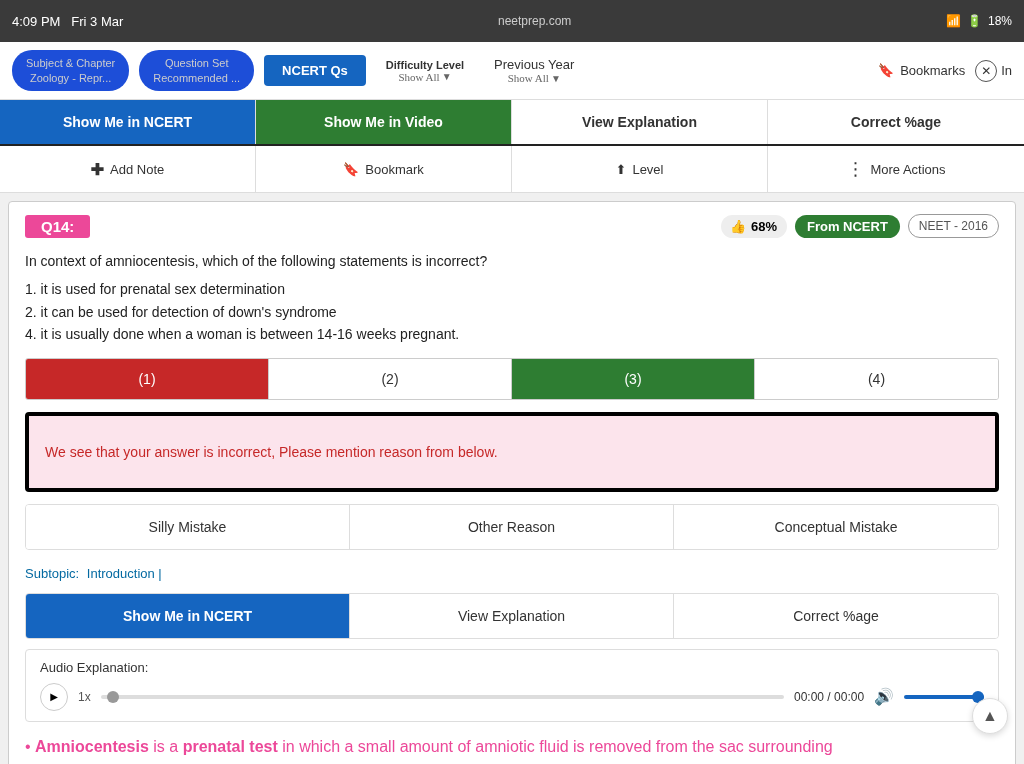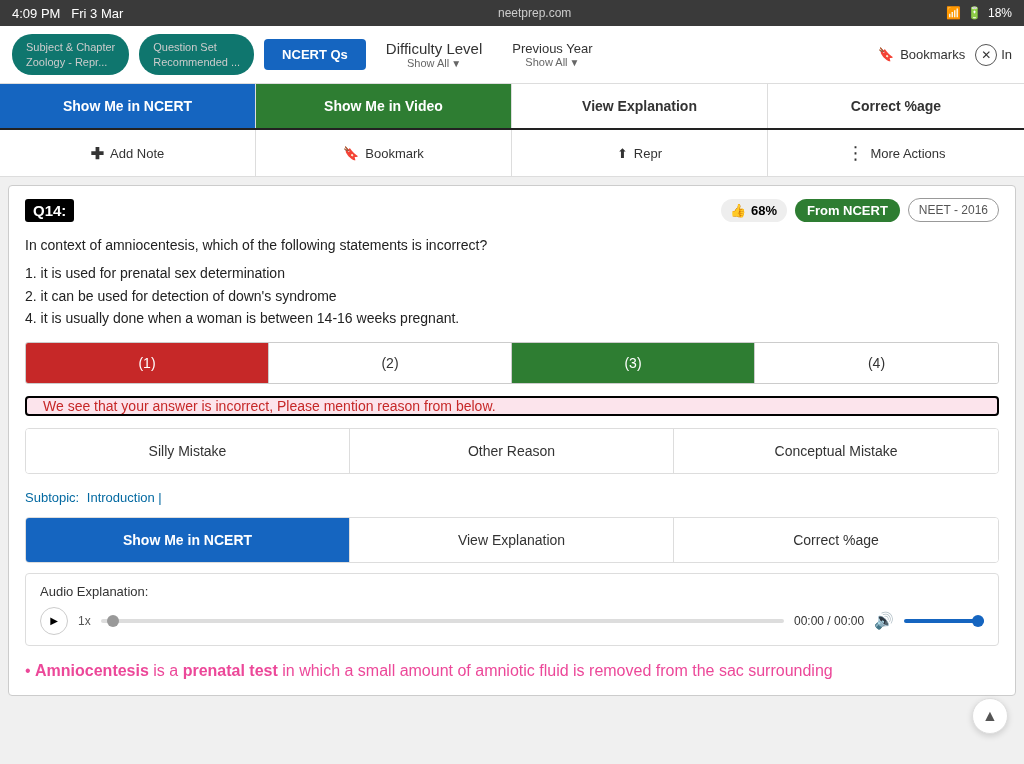--- a/index.html
+++ b/index.html
@@ -7,55 +7,55 @@
 
     
     .status-bar {
       background: #3a3a3a;
       color: white;
       font-size: 13px;
       padding: 4px 12px;
       display: flex;
       justify-content: space-between;
       align-items: center;
-      height: 26px;
+      height: 42px;
     }
     .status-bar-left { font-weight: 500; }
     .status-bar-center { font-size: 12px; color: #ccc; }
     .status-bar-right { display: flex; align-items: center; gap: 6px; font-size: 12px; }
 
     
     .top-nav {
       background: white;
       border-bottom: 1px solid #ddd;
       padding: 8px 12px;
       display: flex;
       align-items: center;
       gap: 10px;
       height: 58px;
     }
     .nav-pill {
-      background: #0f766e;
+      background: #1d4ed8;
       color: white;
       border-radius: 20px;
       padding: 6px 14px;
       font-size: 12px;
       line-height: 1.3;
-      text-align: left;
+      text-align: center;
     }
     .nav-pill span { display: block; font-size: 11px; color: #ccc; }
     .nav-item {
       font-size: 13px;
       color: #333;
       padding: 6px 10px;
       display: flex;
       flex-direction: column;
       align-items: center;
     }
-    .nav-item .sub { font-size: 11px; color: #666; display: flex; align-items: center; gap: 2px; }
+    .nav-item .sub { font-size: 11px; color: #666; display: flex; align-items: center; gap: 2px; font-family: Liberation Serif, serif; }
     .nav-ncert {
       background: #1565c0;
       color: white;
       padding: 8px 18px;
       border-radius: 4px;
       font-size: 13px;
       font-weight: 600;
     }
     .nav-bookmarks {
       display: flex;
@@ -129,23 +129,23 @@
     }
 
     
     .question-header {
       display: flex;
       justify-content: space-between;
       align-items: center;
       padding: 12px 16px 8px;
     }
     .q-number {
-      background: #000000;
+      background: #ec4899;
       color: white;
-      padding: 3px 8px;
+      padding: 3px 16px;
       border-radius: 3px;
       font-size: 15px;
       font-weight: bold;
     }
     .q-badges { display: flex; align-items: center; gap: 8px; }
     .badge-like {
       background: #eee;
       border-radius: 20px;
       padding: 4px 10px;
       font-size: 13px;
@@ -195,23 +195,23 @@
     }
     .option:last-child { border-right: none; }
     .option-red { background: #c62828; color: white; }
     .option-white { background: white; color: #333; }
     .option-green { background: #2e7d32; color: white; }
 
     
     .alert-box {
       margin: 0 16px 12px;
       background: #fce4ec;
-      border: 2px solid #000000;
+      border: 4px solid #000000;
       border-radius: 4px;
-      padding: 0 16px;
+      padding: 28px 16px;
       font-size: 14px;
       color: #c62828;
     }
 
     
     .reason-row {
       display: grid;
       grid-template-columns: 1fr 1fr 1fr;
       margin: 0 16px 12px;
       border: 1px solid #ddd;
@@ -368,21 +368,21 @@
   <div class="nav-pill">
     <span>Subject &amp; Chapter</span>
     <span>Zoology - Repr...</span>
   </div>
   <div class="nav-pill">
     <span>Question Set</span>
     <span>Recommended ...</span>
   </div>
   <div class="nav-ncert">NCERT Qs</div>
   <div class="nav-item">
-    <span style="font-size:15px;color:#333;">Difficulty Level</span>
+    <span style="font-size:11px;color:#333;font-weight:bold;">Difficulty Level</span>
     <span class="sub">
         <span>Show All</span> 
         <span class="chevron">▼</span>
       </span>
   </div>
   <div class="nav-item">
     <span style="font-size:13px;color:#333;">Previous Year</span>
     <span class="sub">
         <span>Show All</span> 
         <span class="chevron">▼</span>
@@ -409,21 +409,21 @@
   <button class="action-btn2">
     <span style="font-size:16px;font-weight:bold;">✚</span>
     <span>Add Note</span>
   </button>
   <button class="action-btn2">
     <span>🔖</span>
     <span>Bookmark</span>
   </button>
   <button class="action-btn2">
     <span>⬆</span>
-    <span>Repr</span>
+    <span>Level</span>
   </button>
   <button class="action-btn2">
     <span style="font-size:18px;">⋮</span>
     <span>More Actions</span>
   </button>
 </div>
 
 <div class="main-content">
 
   <div class="question-header">

